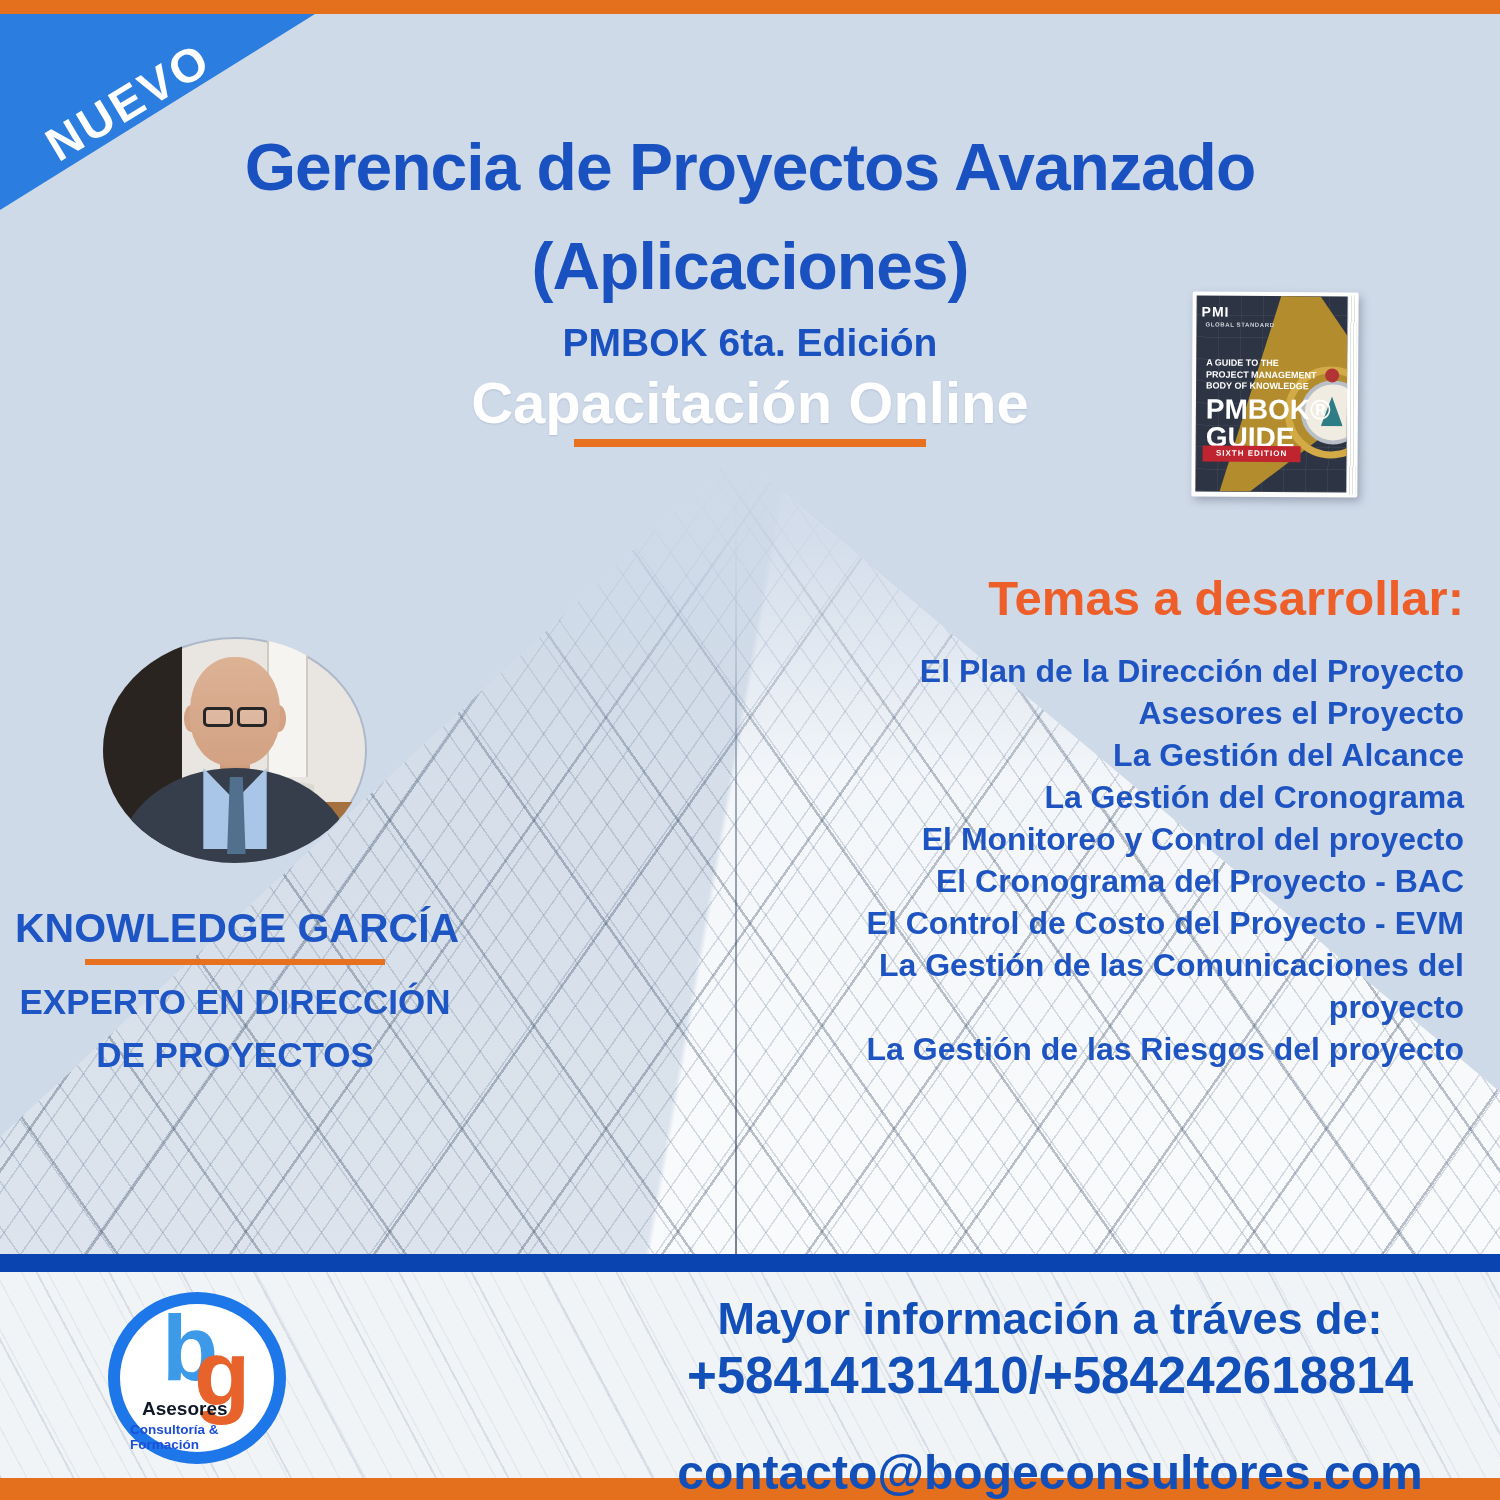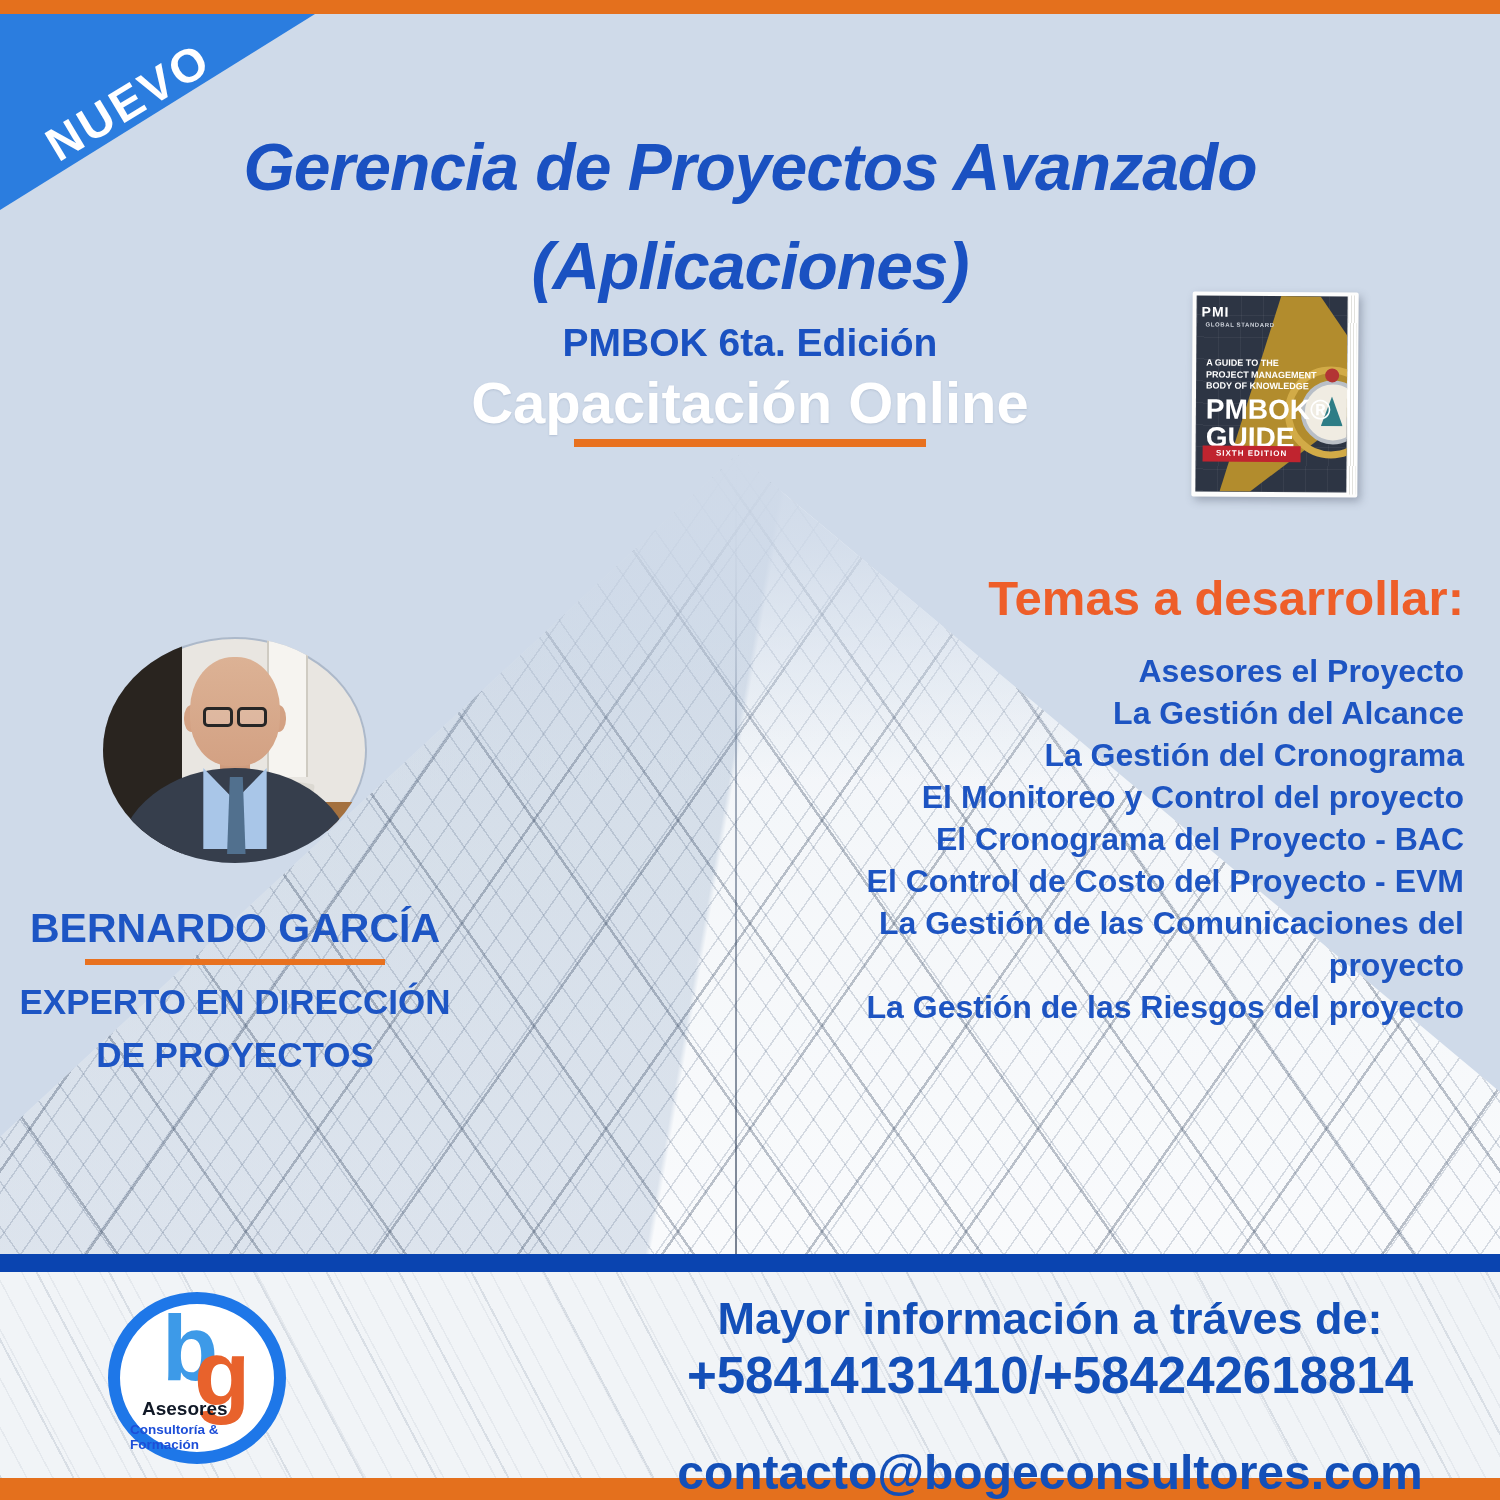--- a/index.html
+++ b/index.html
@@ -45,21 +45,21 @@
   .bar-top{position:absolute;left:0;top:0;width:100%;height:14px;background:#e4701d;}
   .bar-bottom{position:absolute;left:0;top:1478px;width:100%;height:22px;background:#e4701d;}
   .divider{position:absolute;left:0;top:1254px;width:100%;height:18px;background:#0a44b0;}
   
   .ribbon{position:absolute;left:0;top:14px;width:315px;height:196px;background:#2b7ddf;
     clip-path:polygon(0 0,100% 0,0 100%);}
   .ribbon span{position:absolute;left:-52px;top:60px;width:360px;text-align:center;
     transform:rotate(-31deg);font-size:47px;letter-spacing:3px;color:#fff;}
   
   .header{position:absolute;left:0;top:118px;width:100%;text-align:center;color:#1a51c1;}
-  .header .title{font-size:66px;line-height:99px;letter-spacing:-1px;font-style:italic;}
+  .header .title{font-size:66px;line-height:99px;letter-spacing:-1px;}
   .header .subtitle{font-size:39px;line-height:50px;margin-top:2px;}
   .header .mode{font-size:58px;line-height:62px;color:#ffffff;margin-top:4px;
     text-shadow:0 1px 2px rgba(100,120,150,.25);}
   .mode-underline{width:352px;height:8px;background:#e8711f;margin:5px auto 0;}
   
   .book{position:absolute;left:1192px;top:292px;width:166px;height:205px;background:#fdfdfc;
     border-radius:2px;box-shadow:3px 4px 9px rgba(60,70,90,.35);
     padding:4px 11px 5px 4px;box-sizing:border-box;transform:rotate(.4deg);}
   .book .pages{position:absolute;right:2px;top:3px;width:8px;height:199px;
     background:repeating-linear-gradient(90deg,#fff 0 2px,#e1e1dd 2px 3px);}
@@ -177,20 +177,21 @@
         <div>GUIDE</div>
       </div>
       <div class="edition">SIXTH EDITION</div>
     </div>
     <div class="pages"></div>
   </div>
 
   <div class="topics">
     <div class="heading">Temas a desarrollar:</div>
     <ul>
+      <li>El Plan de la Dirección del Proyecto</li>
       <li>Asesores el Proyecto</li>
       <li>La Gestión del Alcance</li>
       <li>La Gestión del Cronograma</li>
       <li>El Monitoreo y Control del proyecto</li>
       <li>El Cronograma del Proyecto - BAC</li>
       <li>El Control de Costo del Proyecto - EVM</li>
       <li>La Gestión de las Comunicaciones del proyecto</li>
       <li>La Gestión de las Riesgos del proyecto</li>
     </ul>
   </div>
@@ -206,21 +207,21 @@
       <div class="ph-shirt"></div>
       <div class="ph-tie"></div>
       <div class="ph-ear left"></div>
       <div class="ph-ear right"></div>
       <div class="ph-head"></div>
       <div class="ph-glasses">
         <div class="ph-lens"></div>
         <div class="ph-lens"></div>
       </div>
     </div>
-    <div class="name">BERNARDO GARCÍA</div>
+    <div class="name">KNOWLEDGE GARCÍA</div>
     <div class="name-underline"></div>
     <div class="role">
       <div>EXPERTO EN DIRECCIÓN</div>
       <div>DE PROYECTOS</div>
     </div>
   </div>
 
   <div class="logo">
     <div class="b">b</div>
     <div class="g">g</div>

